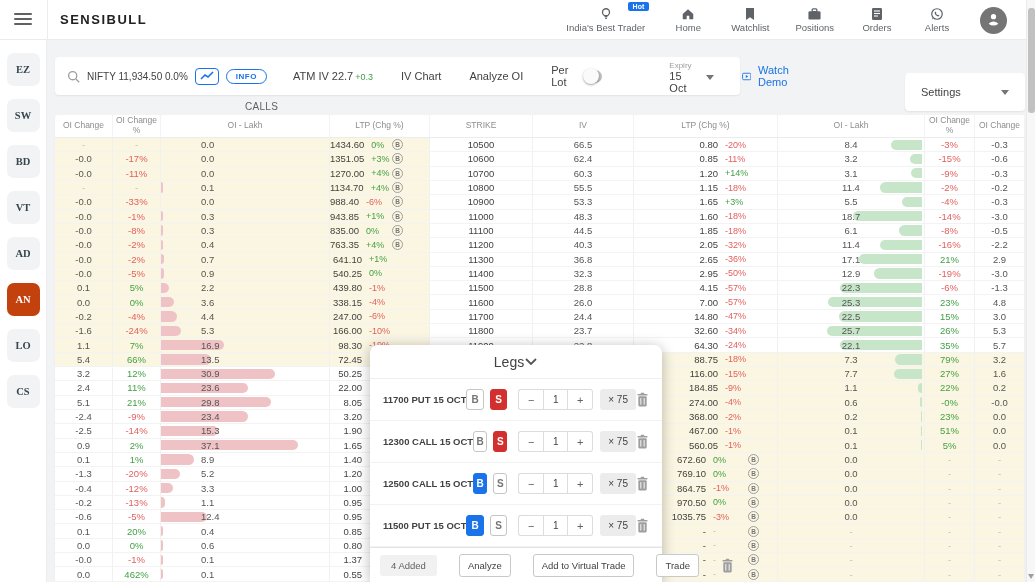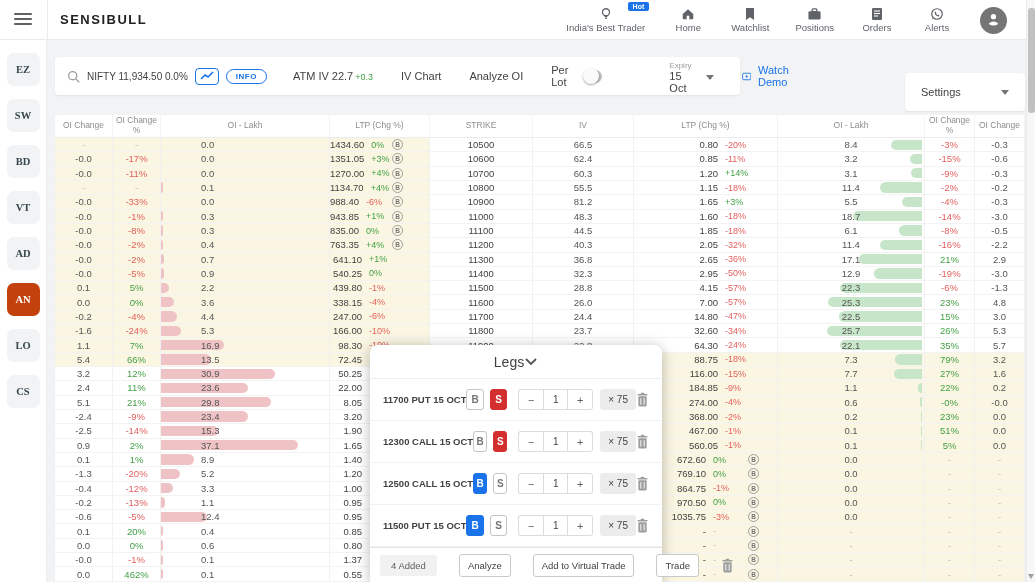--- a/index.html
+++ b/index.html
@@ -238,20 +238,24 @@
           <polygon points="6.5,4 10.5,6.5 6.5,9" fill="#1a73e8"></polygon>
         </svg>
       <span class="demo-text">Watch Demo</span>
     </div>
   </div>
   <div class="settings-card">
     <span class="settings-text">Settings</span>
     <span class="caret"></span>
   </div>
 
+  <div class="side-titles">
+    <span class="calls-title">CALLS</span>
+    <span class="puts-title">PUTS</span>
+  </div>
 
   <div class="chain">
     <div class="hdr-row">
       <div class="hcell">OI Change</div>
       <div class="hcell">OI Change %</div>
       <div class="hcell">OI - Lakh</div>
       <div class="hcell">LTP (Chg %)</div>
       <div class="hcell">STRIKE</div>
       <div class="hcell">IV</div>
       <div class="hcell">LTP (Chg %)</div>
@@ -362,21 +366,21 @@
           <div class="cell itm red">-33%</div>
           <div class="cell c-oi itm">
             <span class="num">0.0</span>
           </div>
           <div class="cell c-ltp itm">
             <span class="ltp-num">988.40</span>
             <span class="ltp-pct red">-6%</span>
             <span class="sicon">B</span>
           </div>
           <div class="cell strike-cell">10900</div>
-          <div class="cell">81.2</div>
+          <div class="cell">53.3</div>
           <div class="cell p-ltp">
             <span class="ltp-num">1.65</span>
             <span class="ltp-pct green">+3%</span>
           </div>
           <div class="cell p-oi">
             <span class="bar" style="width:20.35px"></span>
             <span class="num">5.5</span>
           </div>
           <div class="cell red">-4%</div>
           <div class="cell">-0.3</div>

